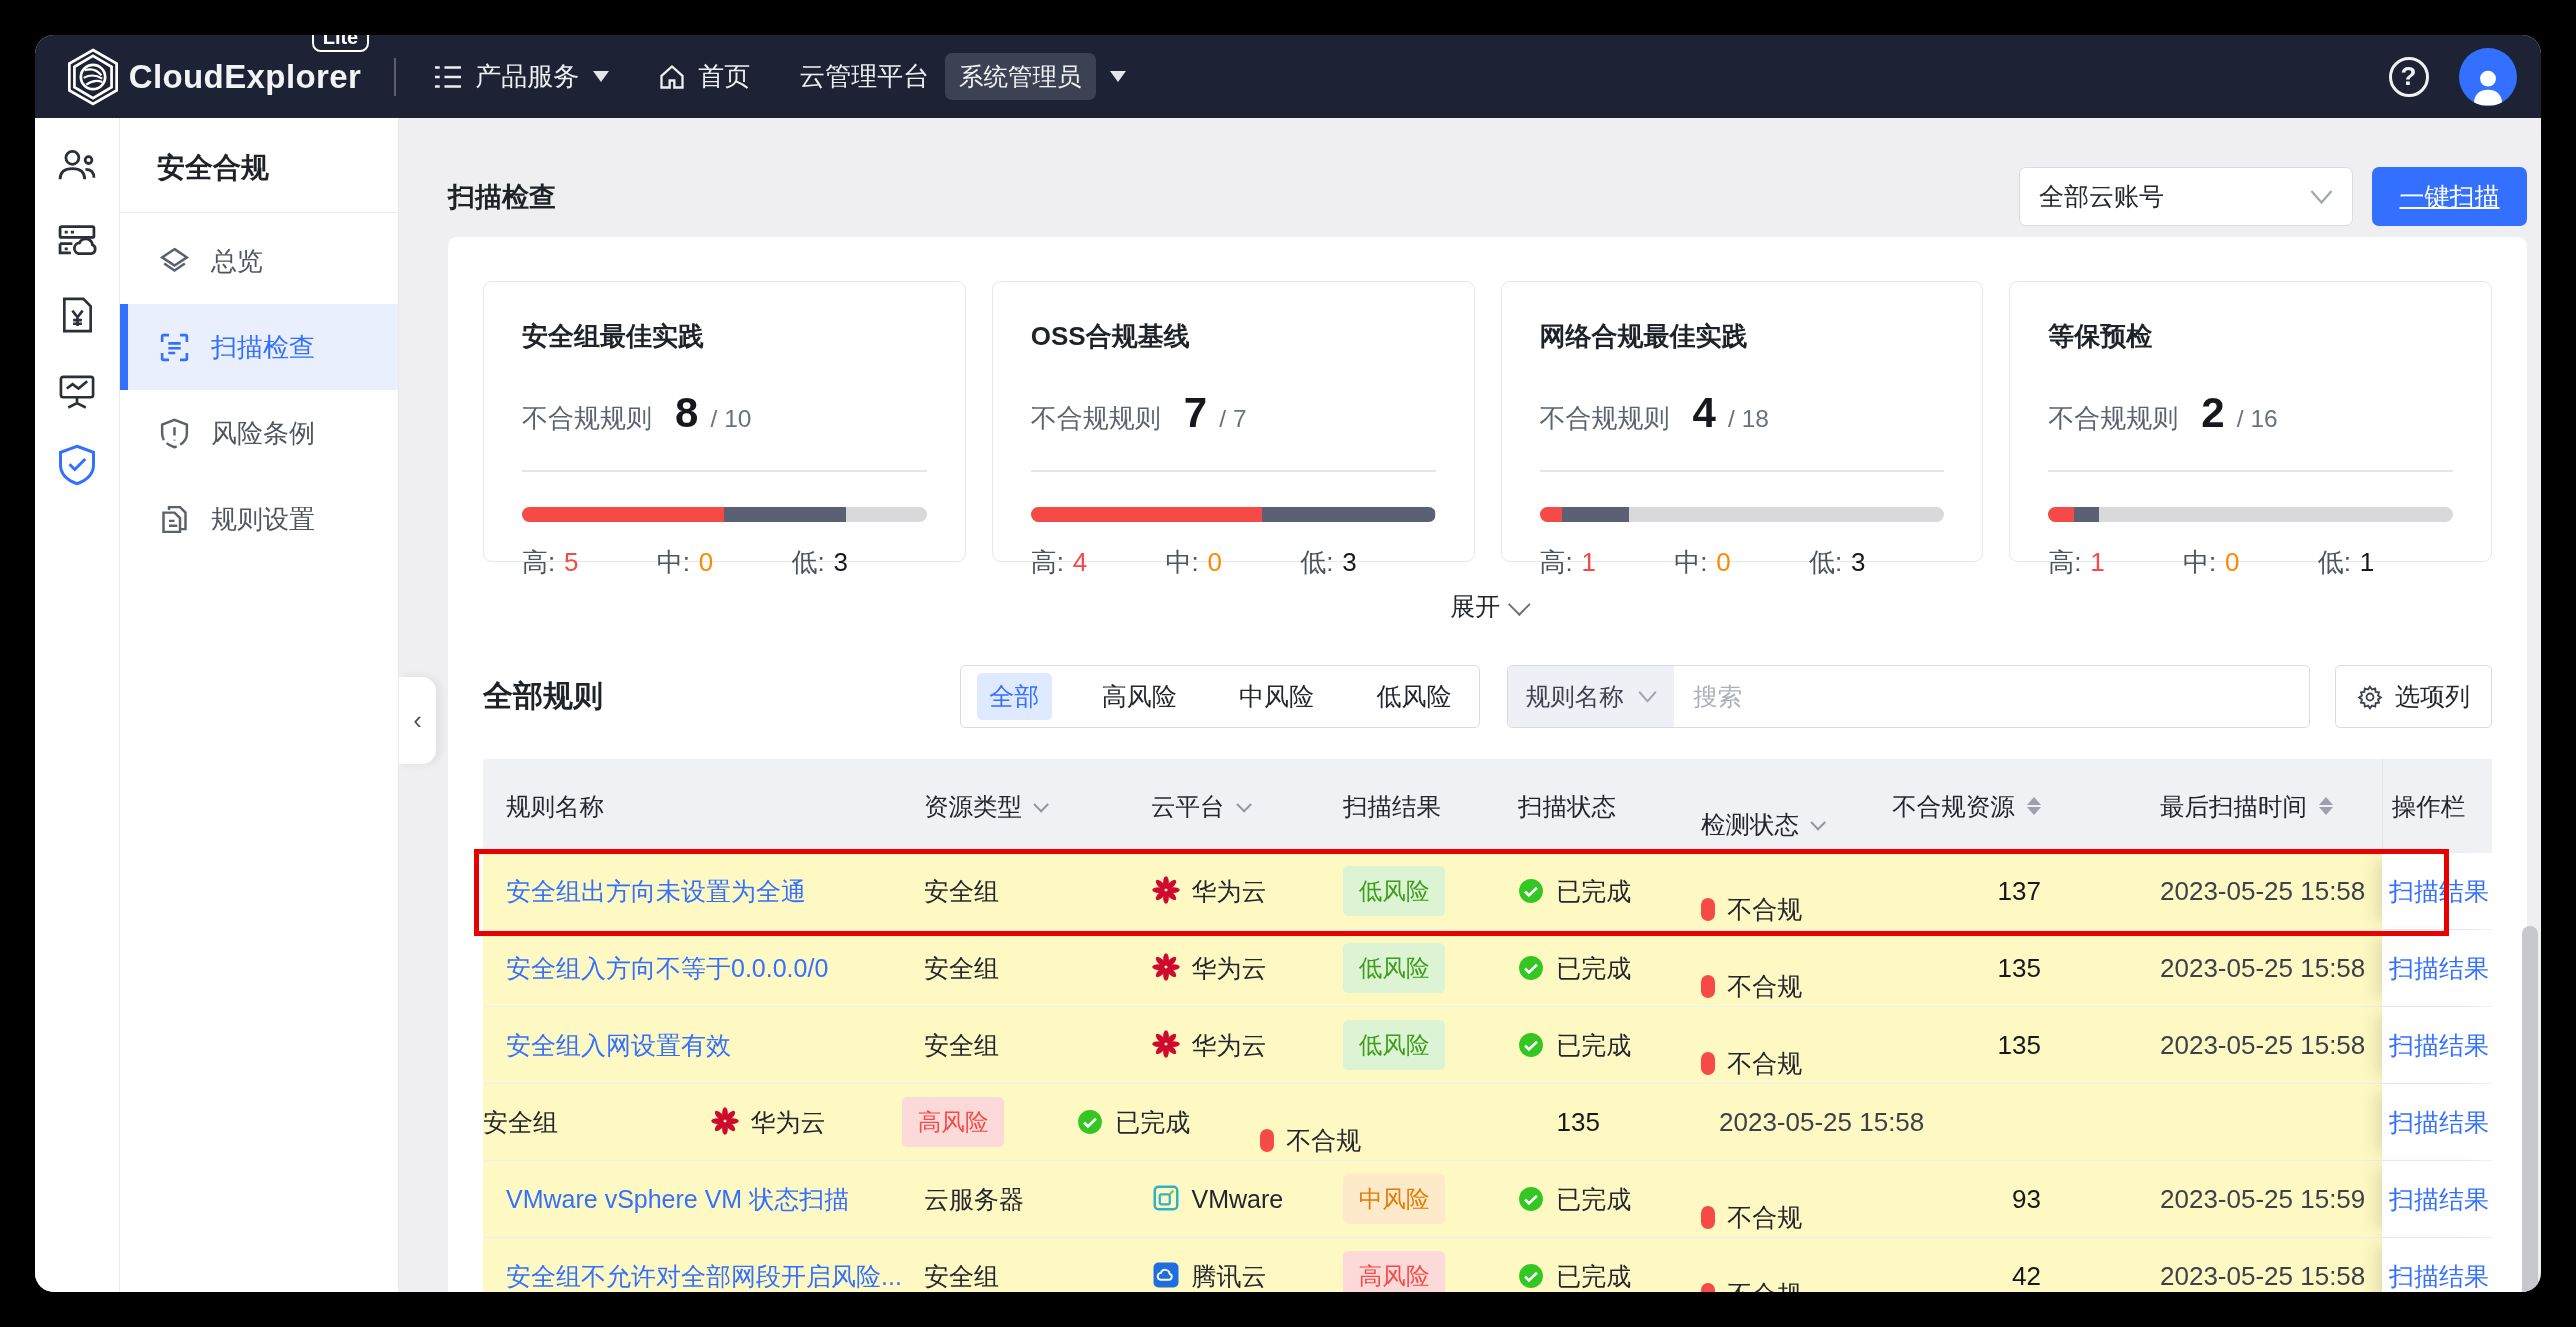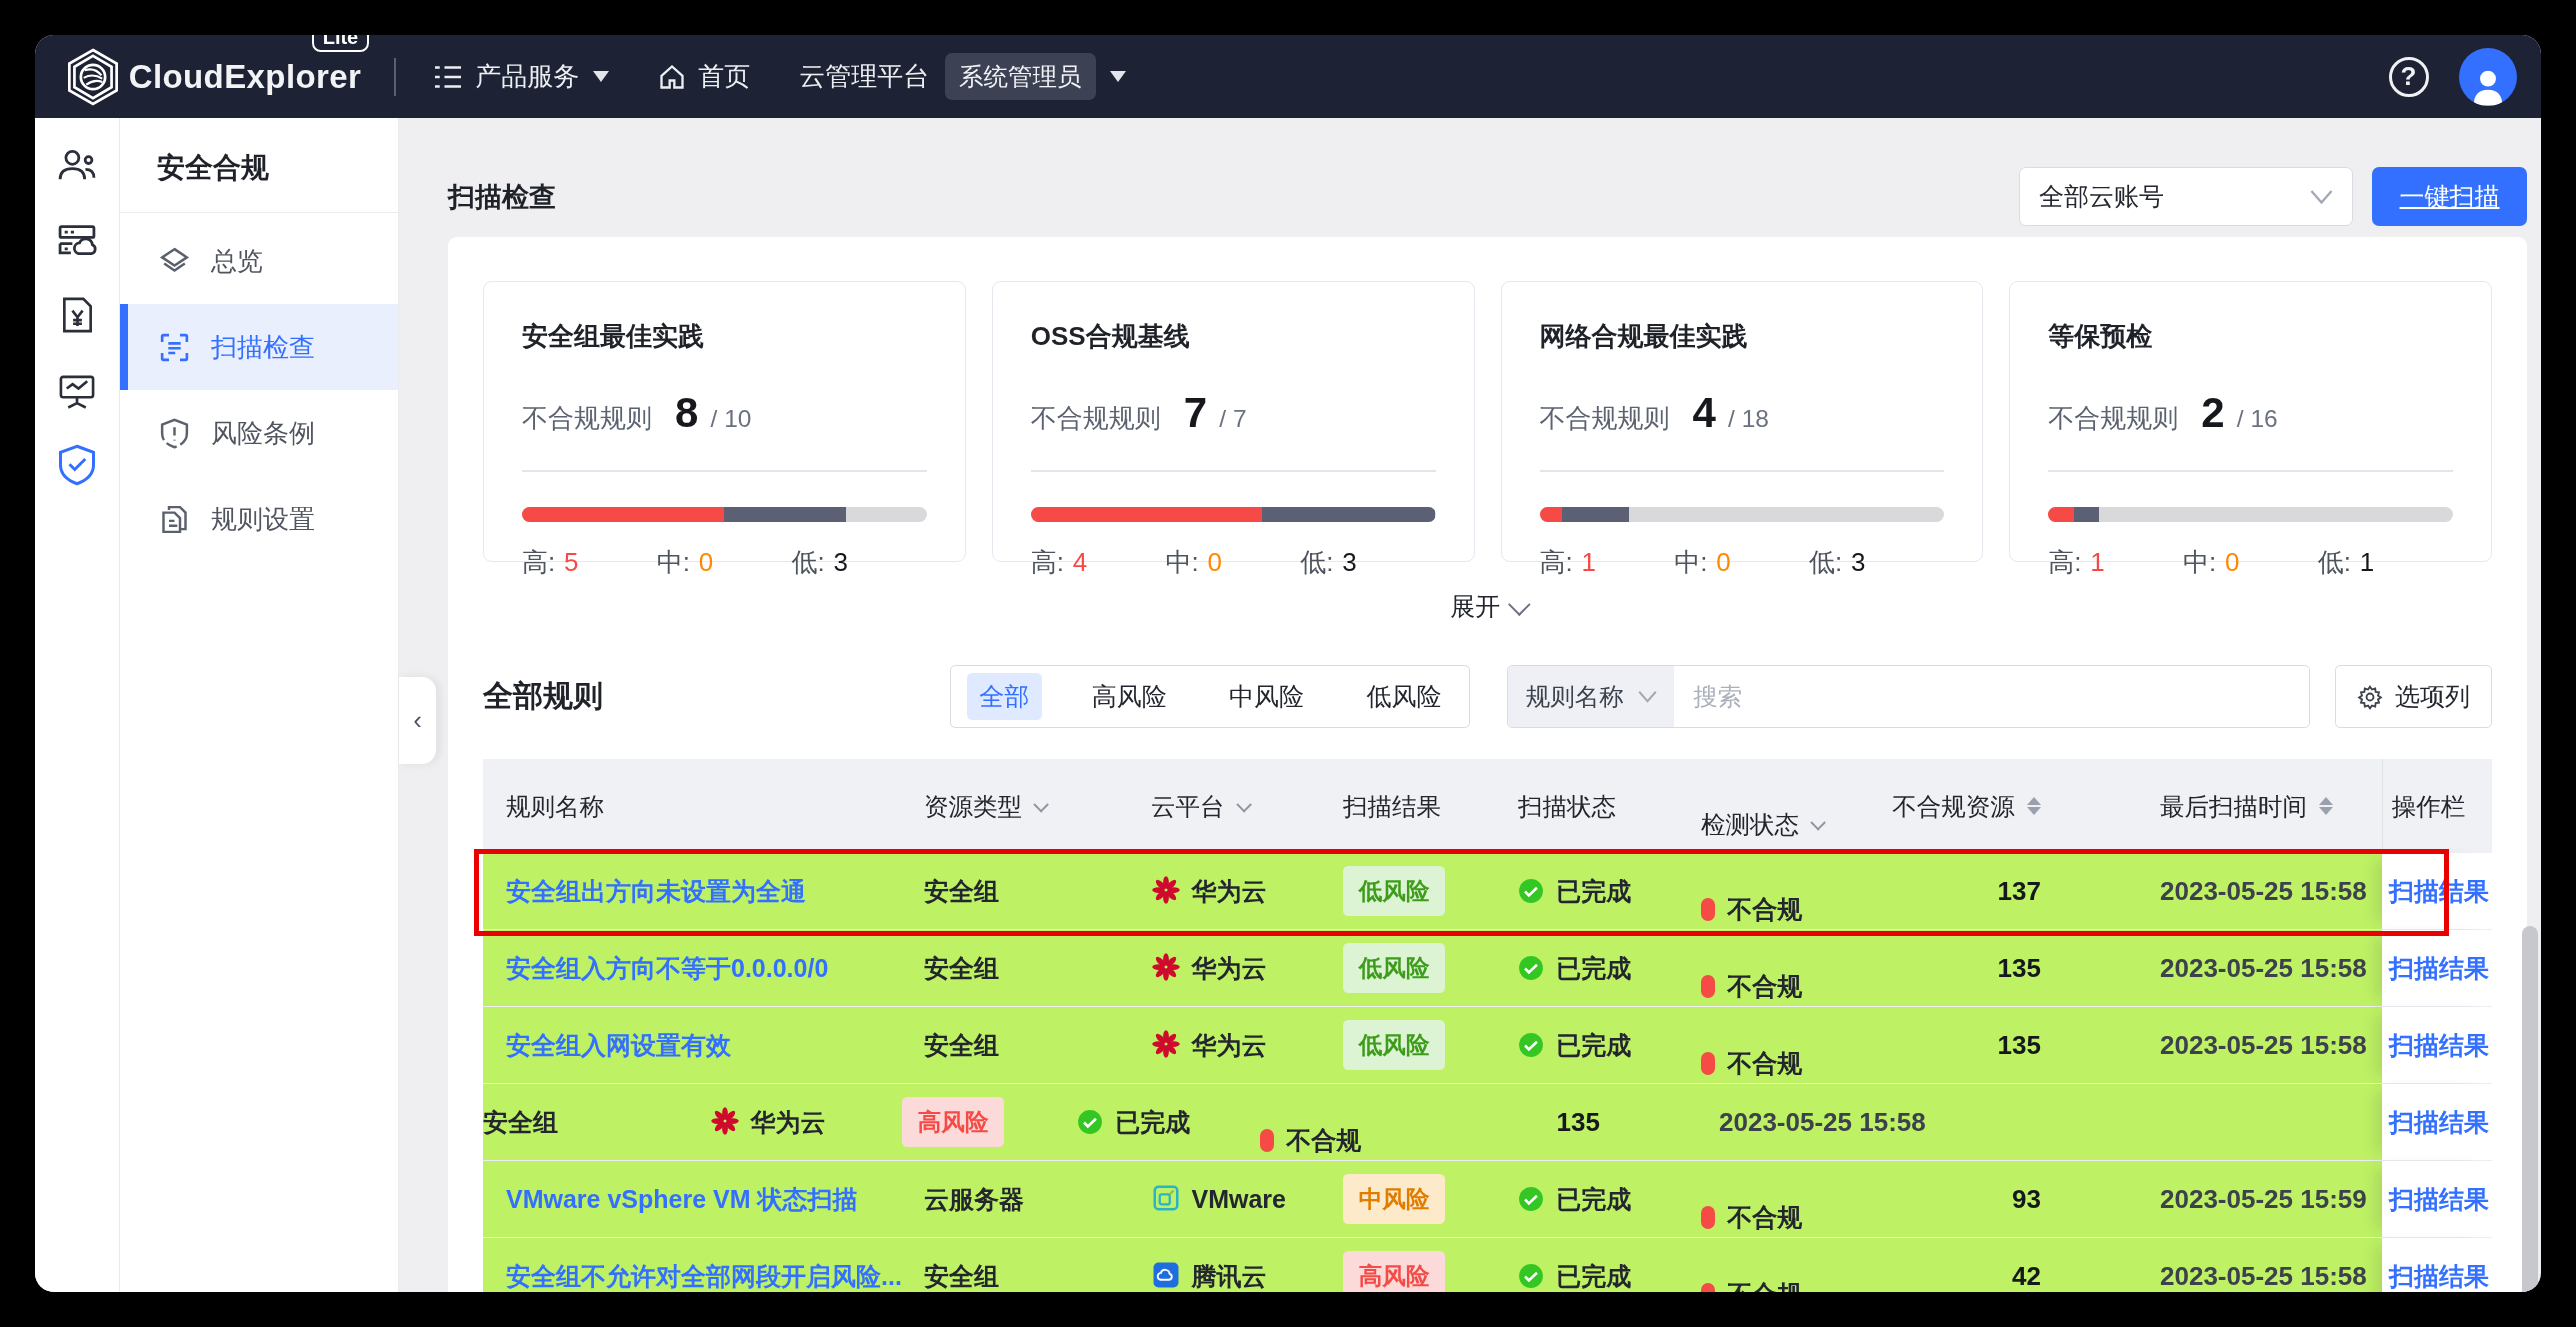--- a/index.html
+++ b/index.html
@@ -79,37 +79,37 @@
 
   
   .expand-row { display:flex; align-items:center; justify-content:center; margin-top:28px; font-size:25px; color:#23262e; cursor:pointer; gap:8.7px; }
   .thin-caret { width:15.7px; height:15.7px; border-right:2.6px solid #6a7180; border-bottom:2.6px solid #6a7180;
                 transform:rotate(45deg) translateY(-3.5px); }
 
   
   .rules-row { display:flex; align-items:center; margin-top:42px; }
   .rules-title { font-size:30px; font-weight:bold; margin-right:auto; }
   .tab-group { display:flex; align-items:center; gap:38px; border:1.7px solid #d8dbe2; border-radius:5.2px;
-               height:63px; padding:0 15.7px; margin-right:37px; background:#fff;justify-content:flex-end; }
+               height:63px; padding:0 15.7px; margin-right:27px; background:#fff;justify-content:flex-end; }
   .tab { font-size:25px; color:#23262e; cursor:pointer; padding:7px 12.2px; border-radius:5.2px; white-space:nowrap; }
   .tab.active { background:#dfe9ff; color:#3370ff; }
   .search-wrap { display:flex; align-items:stretch; border:1.7px solid #d8dbe2; border-radius:5.2px; overflow:hidden;
                  width:803px; height:63px; margin-right:24.5px; background:#fff; }
   .search-field { background:#eef0f6; display:flex; align-items:center; padding:0 17.5px; font-size:24.5px; color:#3c414c; gap:14px; cursor:pointer; white-space:nowrap; }
   .search-input { flex:1; border:none; outline:none; font-size:24.5px; padding:0 19px; color:#23262e; font-family:inherit; }
   .search-input::placeholder { color:#aab0bb; }
   .options-btn { display:flex; align-items:center; gap:12.2px; border:1.7px solid #d8dbe2; border-radius:5.2px;
                  height:63px; padding:0 21px; font-size:25px; background:#fff; cursor:pointer; font-family:inherit; color:#23262e; }
 
   
   .table { margin-top:31px; position:relative; }
   .t-head { display:flex; background:#f0f1f4; height:94px; align-items:center; position:relative; }
   .t-head .hc { font-size:24.5px; color:#23262e; display:flex; align-items:center; gap:7px; }
   .t-body { position:relative; }
-  .t-row { display:flex; align-items:center; height:77px; border-bottom:1.7px solid #eceef3; position:relative; background:#bef264;font-weight:bold; }
+  .t-row { display:flex; align-items:center; height:77px; border-bottom:1.7px solid #eceef3; position:relative; background:#fef9c3; }
   .cell { overflow:hidden; white-space:nowrap; flex:none; display:flex; align-items:center; }
   .c-name { width:441px; padding-left:23px; }
   .c-res { width:227px; } .c-plat { width:192px; } .c-risk { width:175px; }
   .c-scan { width:183px; } .c-det { width:179px;margin-top:37px; }
   .c-cnt { width:175px; justify-content:flex-end; padding-right:14px; }
   .c-time { flex:1 1 auto; padding-left:105px; }
   .c-op { position:absolute; right:0; top:0; bottom:0; width:110px; display:flex; align-items:center; background:#fff;
           box-shadow:-14px 0 14px -7px rgba(31,35,41,.12); z-index:3; }
   .t-head .c-op { background:#f0f1f4; box-shadow:none; border-left:1.7px solid #dfe2e8; }
   .rule-link { color:#3370ff; font-size:25px; cursor:pointer; text-decoration:none; }

